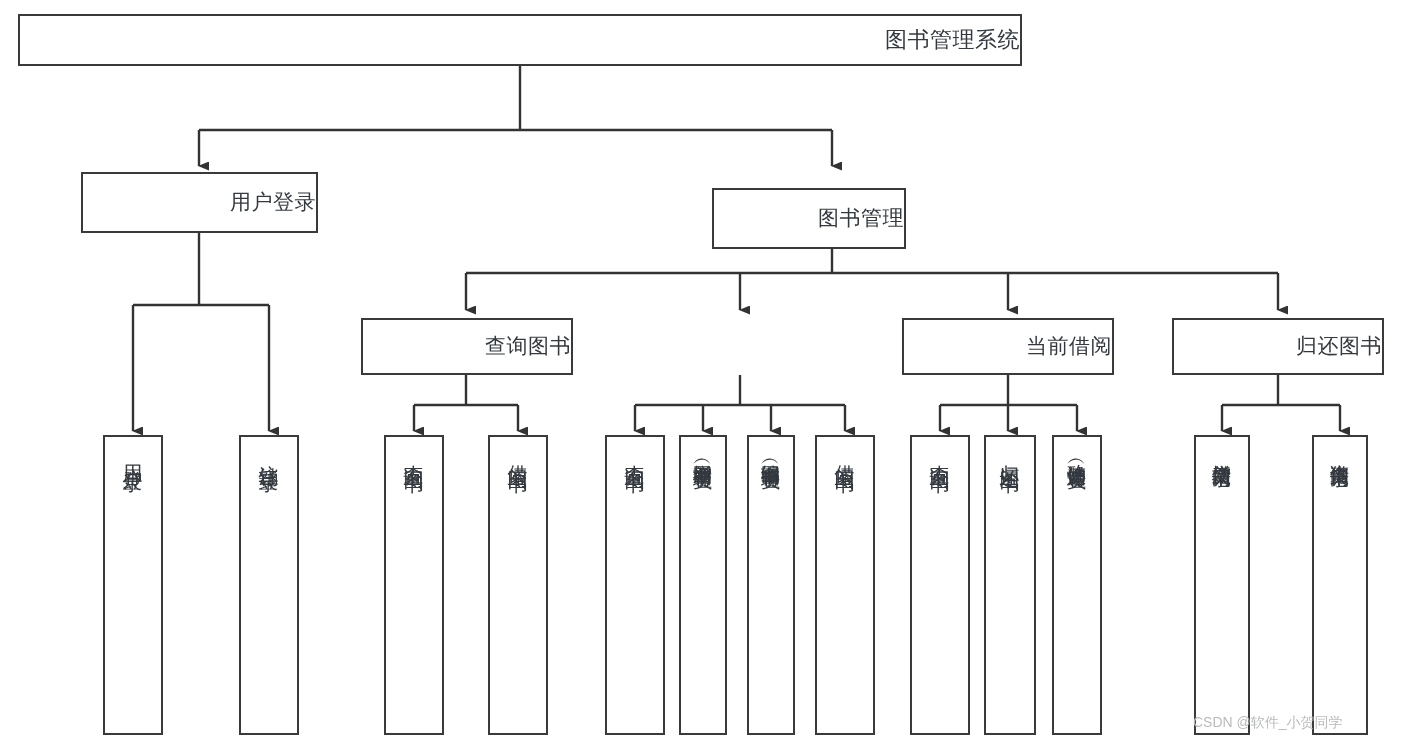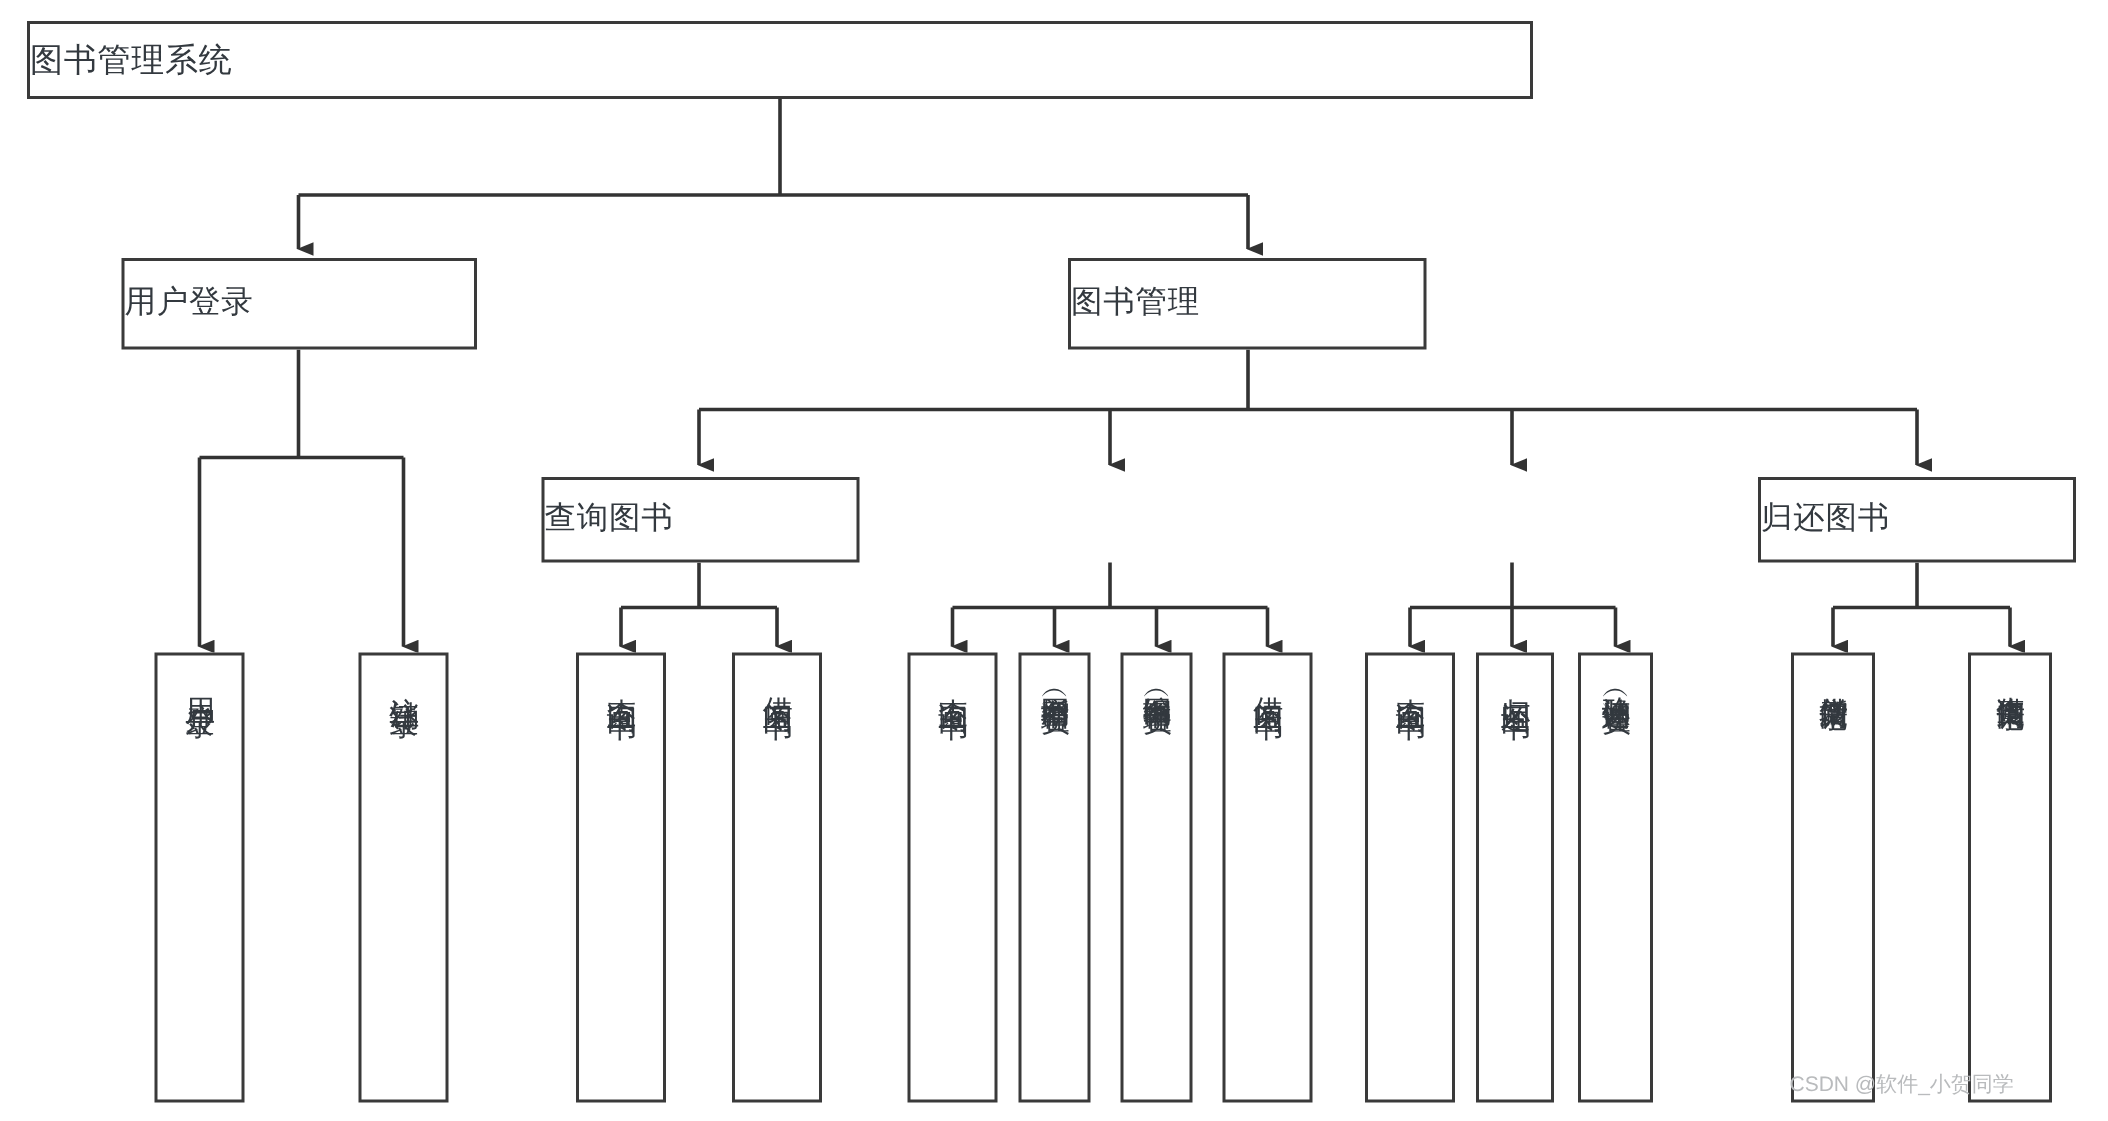--- a/index.html
+++ b/index.html
@@ -22,21 +22,21 @@
     height:747px;
     pointer-events:none;
   }
   .node{
     position:absolute;
     box-sizing:border-box;
     border:2px solid #3a3a3a;
     background:#ffffff;
     display:flex;
     align-items:center;
-    justify-content:flex-start;
+    justify-content:flex-end;
     text-align:center;
   }
   .node .node-label{
     display:block;
     color:#33393f;
     letter-spacing:0.5px;
     line-height:1.18;
   }
   
   .node.horiz .node-label{
@@ -125,26 +125,29 @@
     </g>
   </svg>
 
   <div class="node horiz root" style="left:18px;top:14px;width:1004px;height:52px;">
     <span class="node-label">图书管理系统</span>
   </div>
 
   <div class="node horiz" style="left:81px;top:172px;width:237px;height:61px;">
     <span class="node-label">用户登录</span>
   </div>
-  <div class="node horiz" style="left:712px;top:172px;width:239px;height:61px;">
+  <div class="node horiz" style="left:712px;top:188px;width:194px;height:61px;">
     <span class="node-label">图书管理</span>
   </div>
 
   <div class="node horiz" style="left:361px;top:318px;width:212px;height:57px;">
     <span class="node-label">查询图书</span>
+  </div>
+  <div class="node horiz" style="left:902px;top:318px;width:212px;height:57px;">
+    <span class="node-label">当前借阅</span>
   </div>
   <div class="node horiz" style="left:1172px;top:318px;width:212px;height:57px;">
     <span class="node-label">归还图书</span>
   </div>
 
   <div class="node vert" style="left:103px;top:435px;width:60px;height:300px;">
     <span class="node-label">用户登录</span>
   </div>
   <div class="node vert" style="left:239px;top:435px;width:60px;height:300px;">
     <span class="node-label">注销登录</span>

